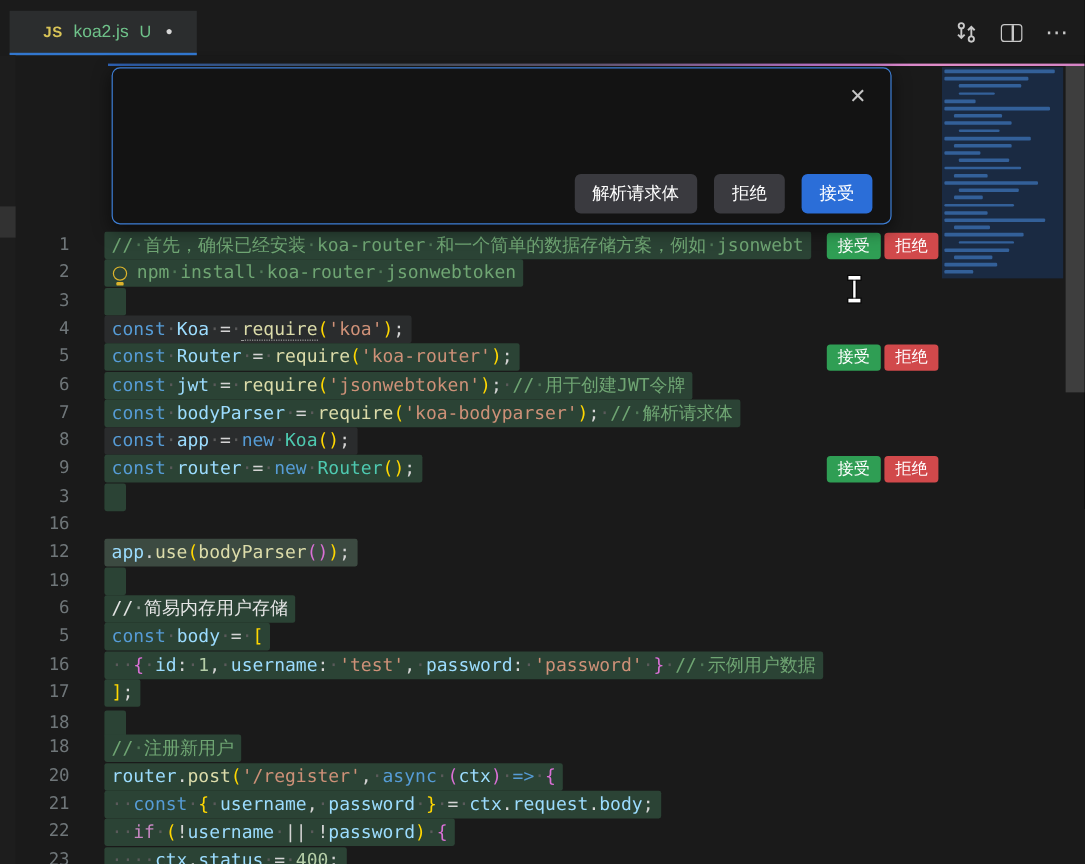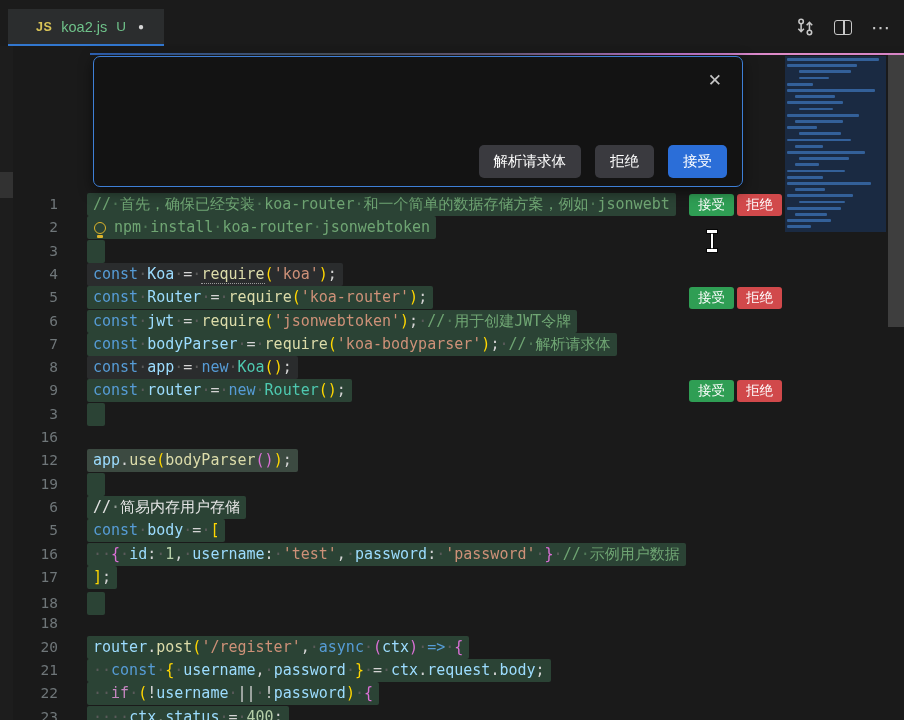--- a/index.html
+++ b/index.html
@@ -138,21 +138,21 @@
       <div class="crow" style="top: 186.4px;"><span class="lnum">9</span><span class="lbox add"><span style="color: rgb(86, 156, 214);">const</span><span class="wsdot">·</span><span style="color: rgb(156, 220, 254);">router</span><span class="wsdot">·</span><span style="color: rgb(212, 212, 212);">=</span><span class="wsdot">·</span><span style="color: rgb(86, 156, 214);">new</span><span class="wsdot">·</span><span style="color: rgb(78, 201, 176);">Router</span><span style="color: rgb(255, 215, 0);">(</span><span style="color: rgb(255, 215, 0);">)</span><span style="color: rgb(212, 212, 212);">;</span></span></div>
       <div class="crow" style="top: 209.7px;"><span class="lnum">3</span><span class="lbox add stub"></span></div>
       <div class="crow" style="top: 233px;"><span class="lnum">16</span></div>
       <div class="crow" style="top: 256.3px;"><span class="lnum">12</span><span class="lbox mod"><span style="color: rgb(156, 220, 254);">app</span><span style="color: rgb(212, 212, 212);">.</span><span style="color: rgb(220, 220, 170);">use</span><span style="color: rgb(255, 215, 0);">(</span><span style="color: rgb(220, 220, 170);">bodyParser</span><span style="color: rgb(218, 112, 214);">(</span><span style="color: rgb(218, 112, 214);">)</span><span style="color: rgb(255, 215, 0);">)</span><span style="color: rgb(212, 212, 212);">;</span></span></div>
       <div class="crow" style="top: 279.6px;"><span class="lnum">19</span><span class="lbox add stub"></span></div>
       <div class="crow" style="top: 302.9px;"><span class="lnum">6</span><span class="lbox add"><span style="color: #e5e5e5;">//<span class="tokdot">·</span>简易内存用户存储</span></span></div>
       <div class="crow" style="top: 326.2px;"><span class="lnum">5</span><span class="lbox add"><span style="color: rgb(86, 156, 214);">const</span><span class="wsdot">·</span><span style="color: rgb(156, 220, 254);">body</span><span class="wsdot">·</span><span style="color: rgb(212, 212, 212);">=</span><span class="wsdot">·</span><span style="color: rgb(255, 215, 0);">[</span></span></div>
       <div class="crow" style="top: 349.5px;"><span class="lnum">16</span><span class="lbox add"><span class="wsdot">·</span><span class="wsdot">·</span><span style="color: rgb(218, 112, 214);">{</span><span class="wsdot">·</span><span style="color: rgb(156, 220, 254);">id</span><span style="color: rgb(212, 212, 212);">:</span><span class="wsdot">·</span><span style="color: rgb(181, 206, 168);">1</span><span style="color: rgb(212, 212, 212);">,</span><span class="wsdot">·</span><span style="color: rgb(156, 220, 254);">username</span><span style="color: rgb(212, 212, 212);">:</span><span class="wsdot">·</span><span style="color: rgb(206, 145, 120);">'test'</span><span style="color: rgb(212, 212, 212);">,</span><span class="wsdot">·</span><span style="color: rgb(156, 220, 254);">password</span><span style="color: rgb(212, 212, 212);">:</span><span class="wsdot">·</span><span style="color: rgb(206, 145, 120);">'password'</span><span class="wsdot">·</span><span style="color: rgb(218, 112, 214);">}</span><span class="wsdot">·</span><span style="color: rgb(111, 165, 115);">//<span class="tokdot">·</span>示例用户数据</span></span></div>
       <div class="crow" style="top: 372.8px;"><span class="lnum">17</span><span class="lbox add"><span style="color: rgb(255, 215, 0);">]</span><span style="color: rgb(212, 212, 212);">;</span></span></div>
       <div class="crow" style="top: 399px;"><span class="lnum">18</span><span class="lbox add stub"></span></div>
-      <div class="crow" style="top: 419.4px;"><span class="lnum">18</span></div>
+      <div class="crow" style="top: 419.4px;"><span class="lnum">18</span><span class="lbox add"><span style="color: rgb(111, 165, 115);">//<span class="tokdot">·</span>注册新用户</span></span></div>
       <div class="crow" style="top: 442.7px;"><span class="lnum">20</span><span class="lbox add"><span style="color: rgb(156, 220, 254);">router</span><span style="color: rgb(212, 212, 212);">.</span><span style="color: rgb(220, 220, 170);">post</span><span style="color: rgb(255, 215, 0);">(</span><span style="color: rgb(206, 145, 120);">'/register'</span><span style="color: rgb(212, 212, 212);">,</span><span class="wsdot">·</span><span style="color: rgb(86, 156, 214);">async</span><span class="wsdot">·</span><span style="color: rgb(218, 112, 214);">(</span><span style="color: rgb(156, 220, 254);">ctx</span><span style="color: rgb(218, 112, 214);">)</span><span class="wsdot">·</span><span style="color: rgb(86, 156, 214);">=&gt;</span><span class="wsdot">·</span><span style="color: rgb(218, 112, 214);">{</span></span></div>
       <div class="crow" style="top: 466px;"><span class="lnum">21</span><span class="lbox add"><span class="wsdot">·</span><span class="wsdot">·</span><span style="color: rgb(86, 156, 214);">const</span><span class="wsdot">·</span><span style="color: rgb(255, 215, 0);">{</span><span class="wsdot">·</span><span style="color: rgb(156, 220, 254);">username</span><span style="color: rgb(212, 212, 212);">,</span><span class="wsdot">·</span><span style="color: rgb(156, 220, 254);">password</span><span class="wsdot">·</span><span style="color: rgb(255, 215, 0);">}</span><span class="wsdot">·</span><span style="color: rgb(212, 212, 212);">=</span><span class="wsdot">·</span><span style="color: rgb(156, 220, 254);">ctx</span><span style="color: rgb(212, 212, 212);">.</span><span style="color: rgb(156, 220, 254);">request</span><span style="color: rgb(212, 212, 212);">.</span><span style="color: rgb(156, 220, 254);">body</span><span style="color: rgb(212, 212, 212);">;</span></span></div>
       <div class="crow" style="top: 489.3px;"><span class="lnum">22</span><span class="lbox add"><span class="wsdot">·</span><span class="wsdot">·</span><span style="color: rgb(197, 134, 192);">if</span><span class="wsdot">·</span><span style="color: rgb(255, 215, 0);">(</span><span style="color: rgb(212, 212, 212);">!</span><span style="color: rgb(156, 220, 254);">username</span><span class="wsdot">·</span><span style="color: rgb(212, 212, 212);">||</span><span class="wsdot">·</span><span style="color: rgb(212, 212, 212);">!</span><span style="color: rgb(156, 220, 254);">password</span><span style="color: rgb(255, 215, 0);">)</span><span class="wsdot">·</span><span style="color: rgb(218, 112, 214);">{</span></span></div>
       <div class="crow" style="top: 512.6px;"><span class="lnum">23</span><span class="lbox add"><span class="wsdot">·</span><span class="wsdot">·</span><span class="wsdot">·</span><span class="wsdot">·</span><span style="color: rgb(156, 220, 254);">ctx</span><span style="color: rgb(212, 212, 212);">.</span><span style="color: rgb(156, 220, 254);">status</span><span class="wsdot">·</span><span style="color: rgb(212, 212, 212);">=</span><span class="wsdot">·</span><span style="color: rgb(181, 206, 168);">400</span><span style="color: rgb(212, 212, 212);">;</span></span></div>
     </div>
 
   <div></div>
 
   <div class="minimap">
       <div class="mmbar" style="left: 2px; top: 2px; width: 92px;"></div>

